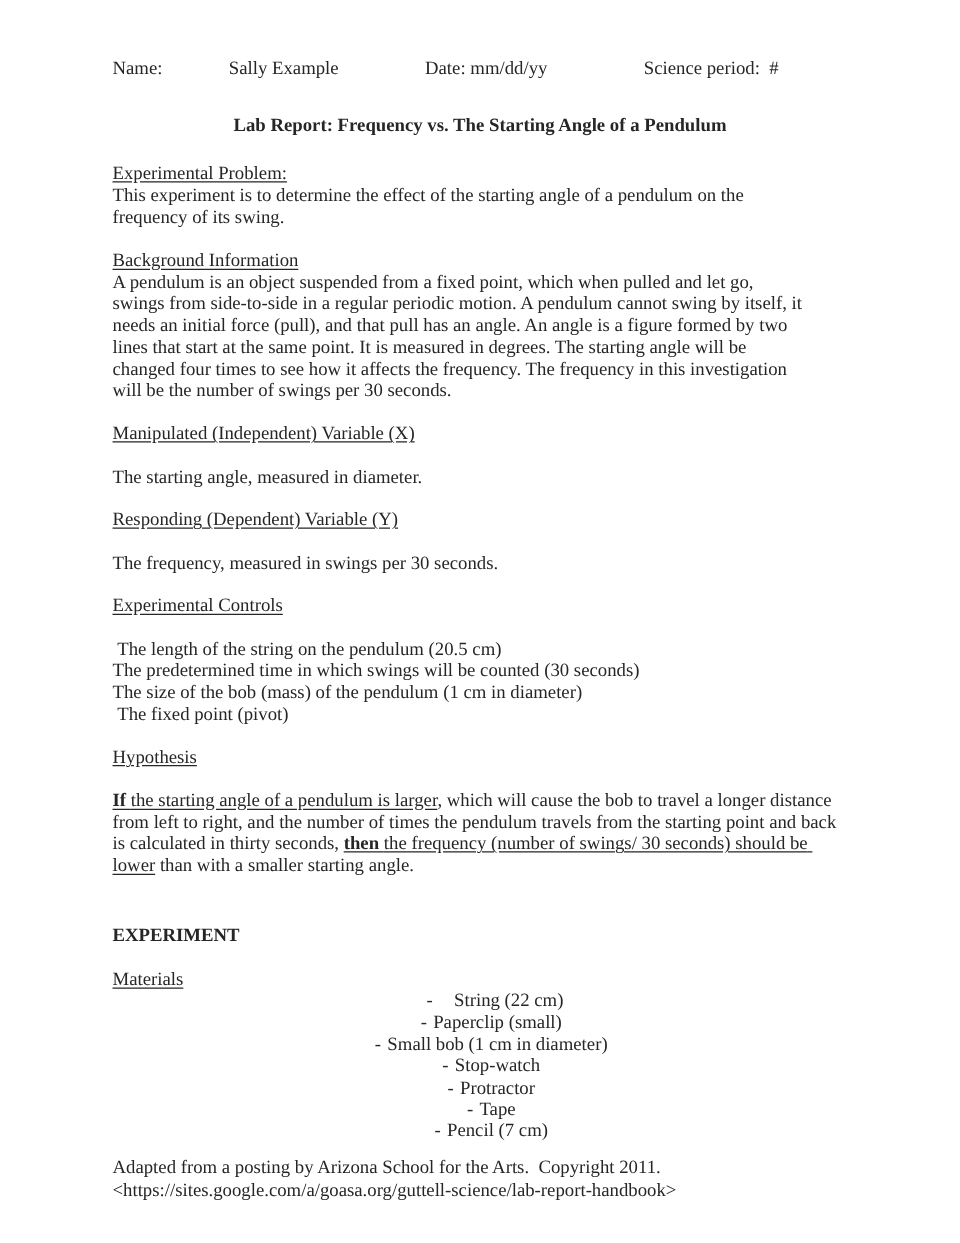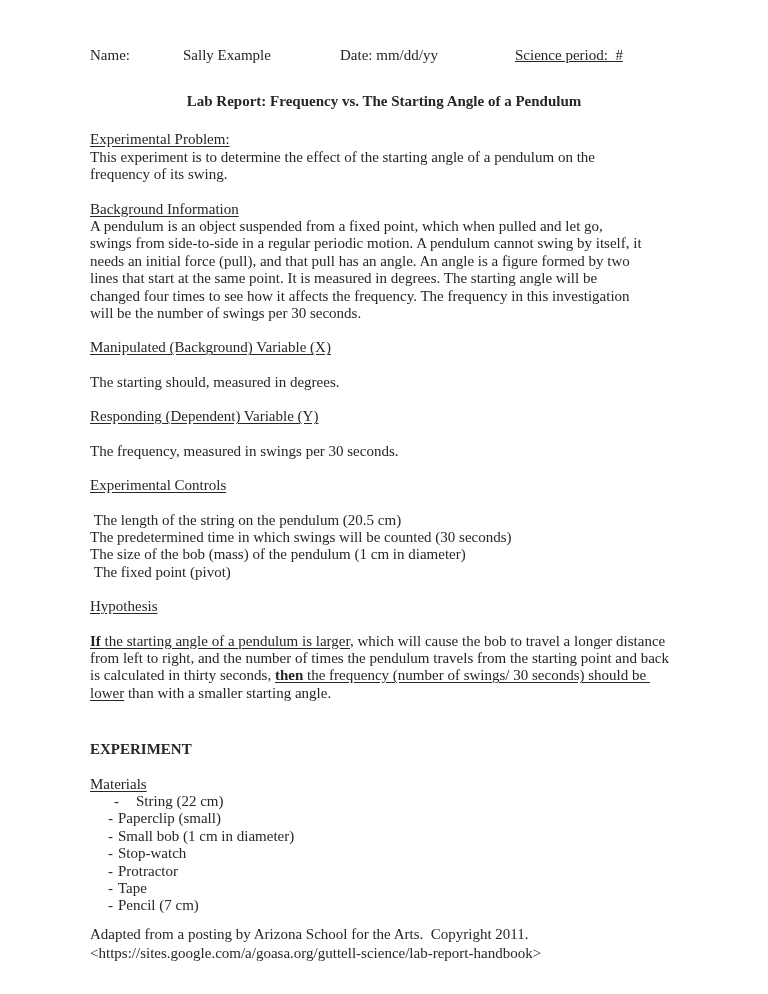--- a/index.html
+++ b/index.html
@@ -26,21 +26,21 @@
   }
   .header-row {
     position: relative;
     height: 18px;
     white-space: pre;
   }
   .header-row span { position: absolute; top: 0; }
   .hdr-name-label     { left: 0; }
   .hdr-name-value     { left: 93px; }
   .hdr-date           { left: 250px; }
-  .hdr-science-period { left: 425px; text-decoration: underline; }
+  .hdr-science-period { left: 425px; }
 
   .doc-title {
     margin-top: 28px;
     margin-bottom: 21px;
     text-align: center;
     font-weight: bold;
   }
   .section { margin-top: 17px; }
   .heading {
     text-decoration: underline;
@@ -51,21 +51,21 @@
     white-space: pre-wrap;
   }
   .bold-heading {
     font-weight: bold;
     margin-top: 39px;
   }
   .seg-u  { text-decoration: underline; text-underline-offset: 2px; }
   .seg-bu { font-weight: bold; text-decoration: underline; text-underline-offset: 2px; }
 
   .materials-list { }
-  .mat-row { white-space: pre; }
+  .mat-row { white-space: pre; text-align: center; }
   .mat-row .mat-dash { margin-left: 18px; margin-right: 5px; }
   .mat-row.first .mat-dash { margin-left: 24px; margin-right: 17px; }
 
   .footer {
     margin-top: 10px;
     white-space: pre-wrap;
     line-height: 19.5px;
   }
 </style>
 </head>
@@ -93,22 +93,22 @@
       <div class="heading">Background Information</div>
       <div class="para">A pendulum is an object suspended from a fixed point, which when pulled and let go,
 swings from side-to-side in a regular periodic motion. A pendulum cannot swing by itself, it
 needs an initial force (pull), and that pull has an angle. An angle is a figure formed by two
 lines that start at the same point. It is measured in degrees. The starting angle will be
 changed four times to see how it affects the frequency. The frequency in this investigation
 will be the number of swings per 30 seconds.</div>
     </div>
 
     <div class="section">
-      <div class="heading gap-after">Manipulated (Background) Variable (X)</div>
-      <div class="para">The starting should, measured in degrees.</div>
+      <div class="heading gap-after">Manipulated (Independent) Variable (X)</div>
+      <div class="para">The starting angle, measured in diameter.</div>
     </div>
 
     <div class="section">
       <div class="heading gap-after">Responding (Dependent) Variable (Y)</div>
       <div class="para">The frequency, measured in swings per 30 seconds.</div>
     </div>
 
     <div class="section">
       <div class="heading gap-after">Experimental Controls</div>
       <div class="para"> The length of the string on the pendulum (20.5 cm)

